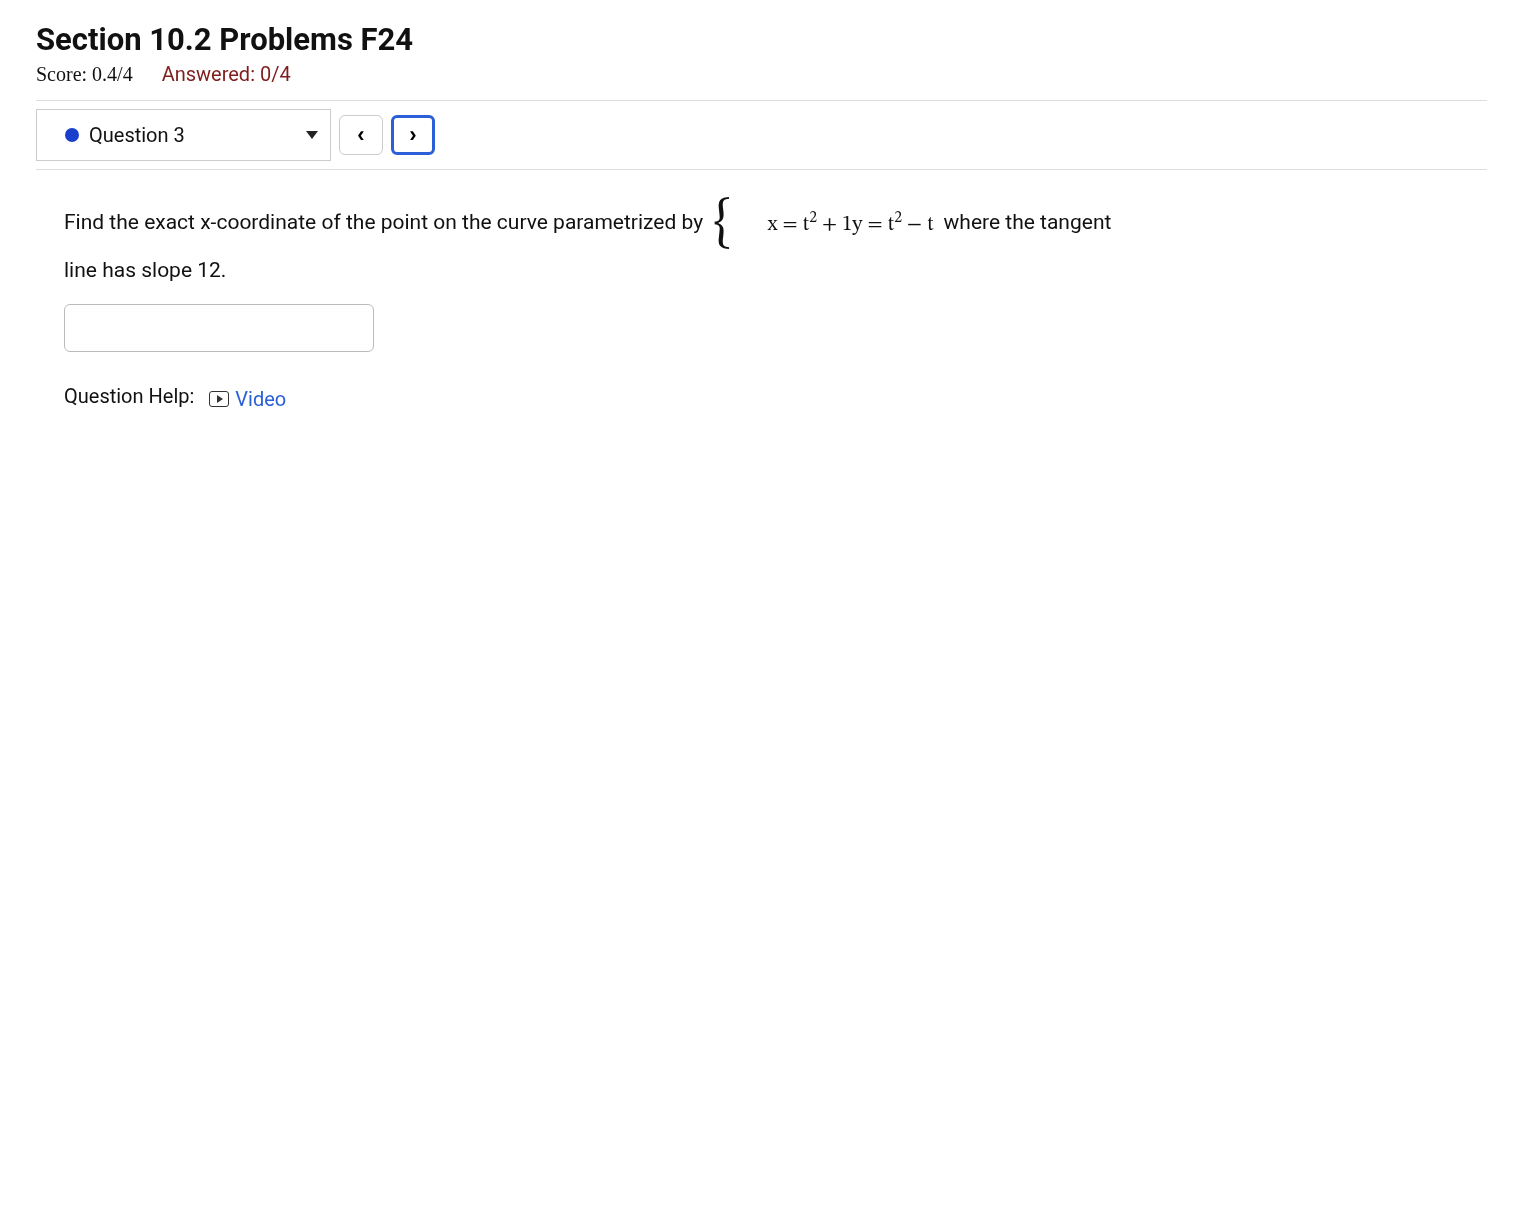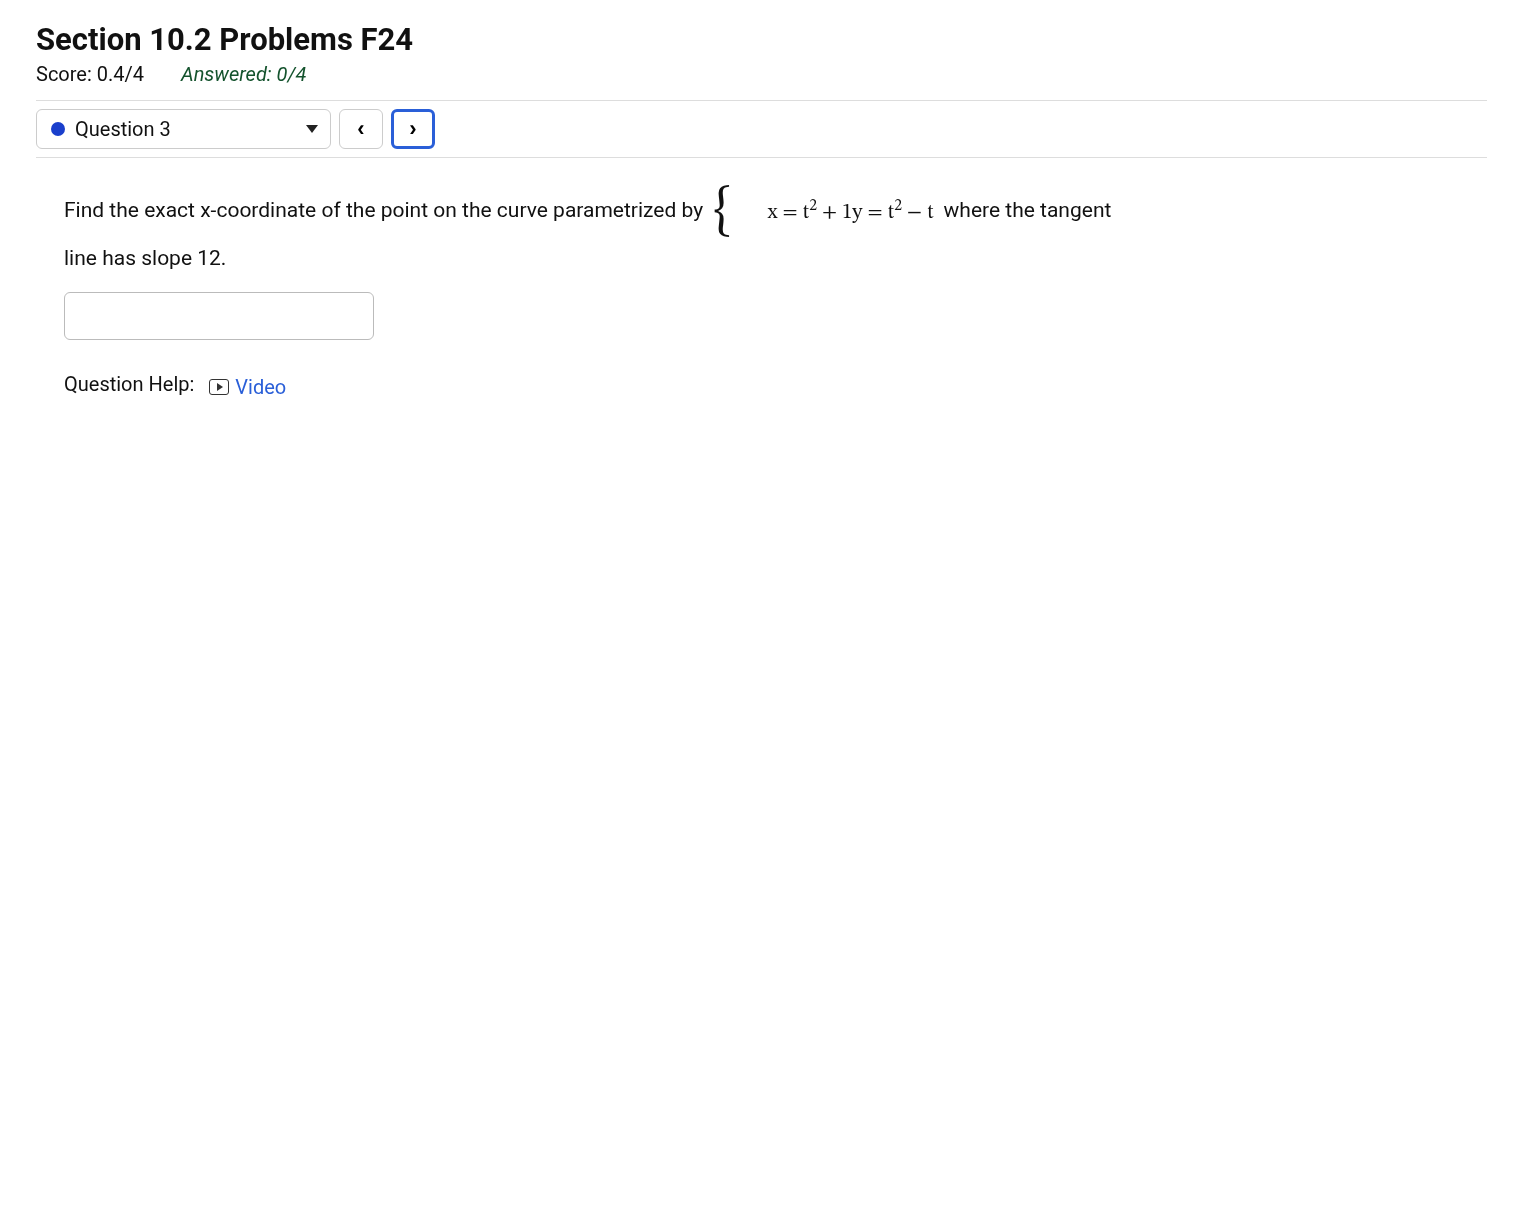--- a/index.html
+++ b/index.html
@@ -16,40 +16,40 @@
   }
   h1 {
     font-size: 31px;
     font-weight: 700;
     margin: 1px 0 4px 0;
   }
   .score-row {
     font-size: 20px;
     margin-bottom: 14px;
   }
-  .score { color: #111; }
-  .answered { color: #14532d; margin-left: 32px; font-style: italic; }
+  .score { color: #111; font-family: Liberation Serif, serif; }
+  .answered { color: #7f1d1d; margin-left: 24px; }
   .nav-bar {
     border-top: 1px solid #ddd;
     border-bottom: 1px solid #ddd;
     padding: 8px 0;
     display: flex;
     align-items: center;
     gap: 8px;
   }
   .question-dropdown {
     display: inline-flex;
     align-items: center;
     justify-content: space-between;
     width: 295px;
-    height: 40px;
+    height: 52px;
     border: 1px solid #ccc;
-    border-radius: 6px;
+    border-radius: 0;
     background: #fff;
-    padding: 0 12px 0 14px;
+    padding: 0 12px 0 28px;
     font-size: 20px;
     cursor: pointer;
   }
   .question-dropdown .left {
     display: flex;
     align-items: center;
     gap: 10px;
   }
   .status-dot {
     width: 14px;

